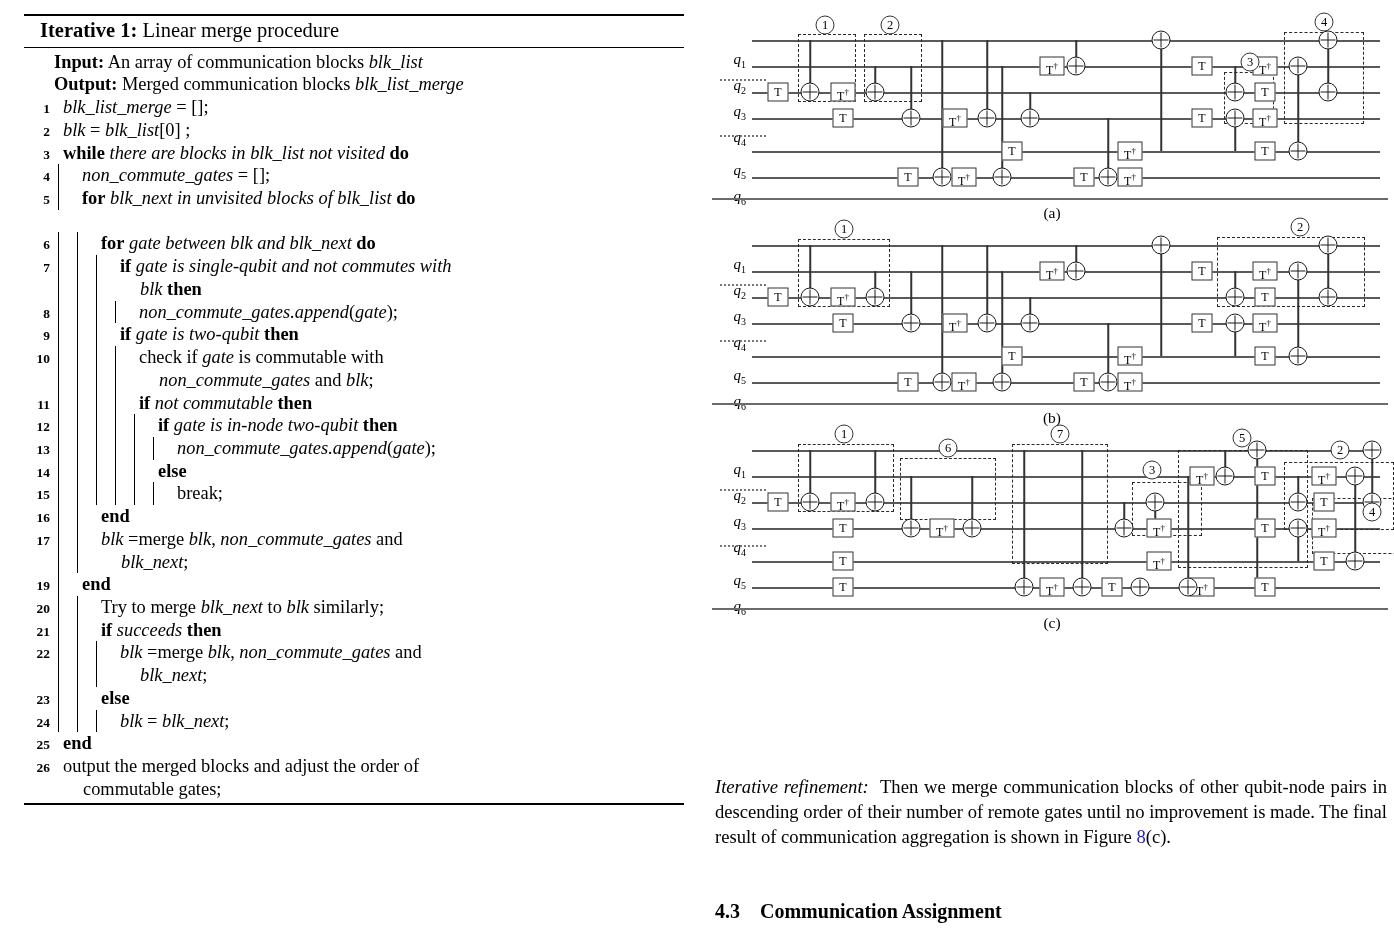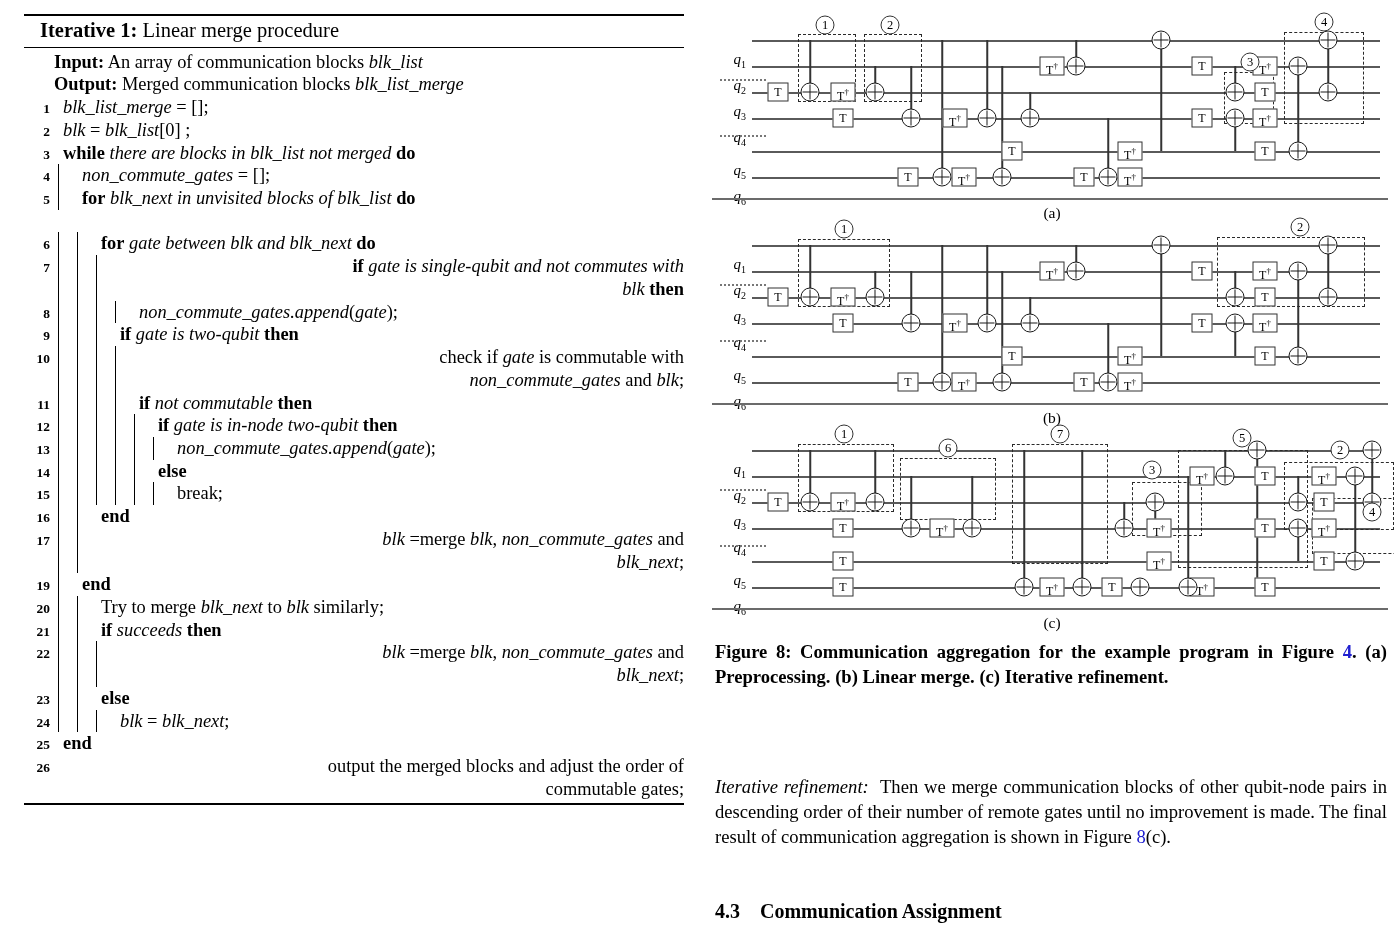--- a/index.html
+++ b/index.html
@@ -64,21 +64,21 @@
   .bar {
     flex:0 0 19px;
     border-left:1.1px solid #000;
     margin-left:0px;
   }
   .txt {
     flex:1 1 auto;
     padding-left:5px;
     white-space:nowrap;
   }
-  .txt.wrap { white-space:normal;text-align:right; }
+  .txt.wrap { white-space:normal; }
   i { font-style:italic; }
   b { font-weight:bold; }
   .mono { font-family:"Liberation Mono", monospace; font-size:16.3px; letter-spacing:-0.2px;}
   .cont { padding-left:20px; }
 
   
   #right-col {
     position:absolute; left:712px; top:0px; width:680px; height:928px;
   }
   .circuit { position:relative; }
@@ -231,21 +231,21 @@
     <div class="row">
       <div class="num">2</div>
       <div class="body-cell">
           <div class="txt"><i>blk</i> = <i>blk_list</i>[0] ;</div>
         </div>
     </div>
 
     <div class="row">
       <div class="num">3</div>
       <div class="body-cell">
-          <div class="txt"><b>while</b> <i>there are blocks in blk_list not merged</i> <b>do</b></div>
+          <div class="txt"><b>while</b> <i>there are blocks in blk_list not visited</i> <b>do</b></div>
         </div>
     </div>
 
     <div class="row">
       <div class="num">4</div>
       <div class="body-cell">
           <div class="bar"></div>
           <div class="txt"><i>non_commute_gates</i> = [];</div>
         </div>
     </div>
@@ -690,25 +690,20 @@
         <div class="bnum" style="left: 348px; top: 14px;">7</div>
         <div class="bnum" style="left: 440px; top: 50px;">3</div>
         <div class="bnum" style="left: 530px; top: 18px;">5</div>
         <div class="bnum" style="left: 628px; top: 30px;">2</div>
         <div class="bnum" style="left: 660px; top: 92px;">4</div>
         <div class="hrule-sub" style="left: 0px; top: 188px; width: 676px;"></div>
         <div class="subcap" style="left: 340px; top: 194px;">(c)</div>
       </div>
     </div>
 
-  <div class="figcap">
-    <span>Figure 8:</span>
-    <span>Communication aggregation for the example program in Figure</span>
-    <span class="lnk">4</span><span>. (a) Preprocessing. (b) Linear merge. (c) Iterative refinement.</span>
-  </div>
 
   <div class="bodytext">
     <i>Iterative refinement:</i>&nbsp;
     <span>Then we merge communication blocks of other qubit-node pairs in descending order of their number of remote gates until no improvement is made. The final result of communication aggregation is shown in Figure</span>
     <span class="lnk">8</span><span>(c).</span>
   </div>
 
   <div class="sect-head">
     <span class="snum">4.3</span><span>Communication Assignment</span>
   </div>

